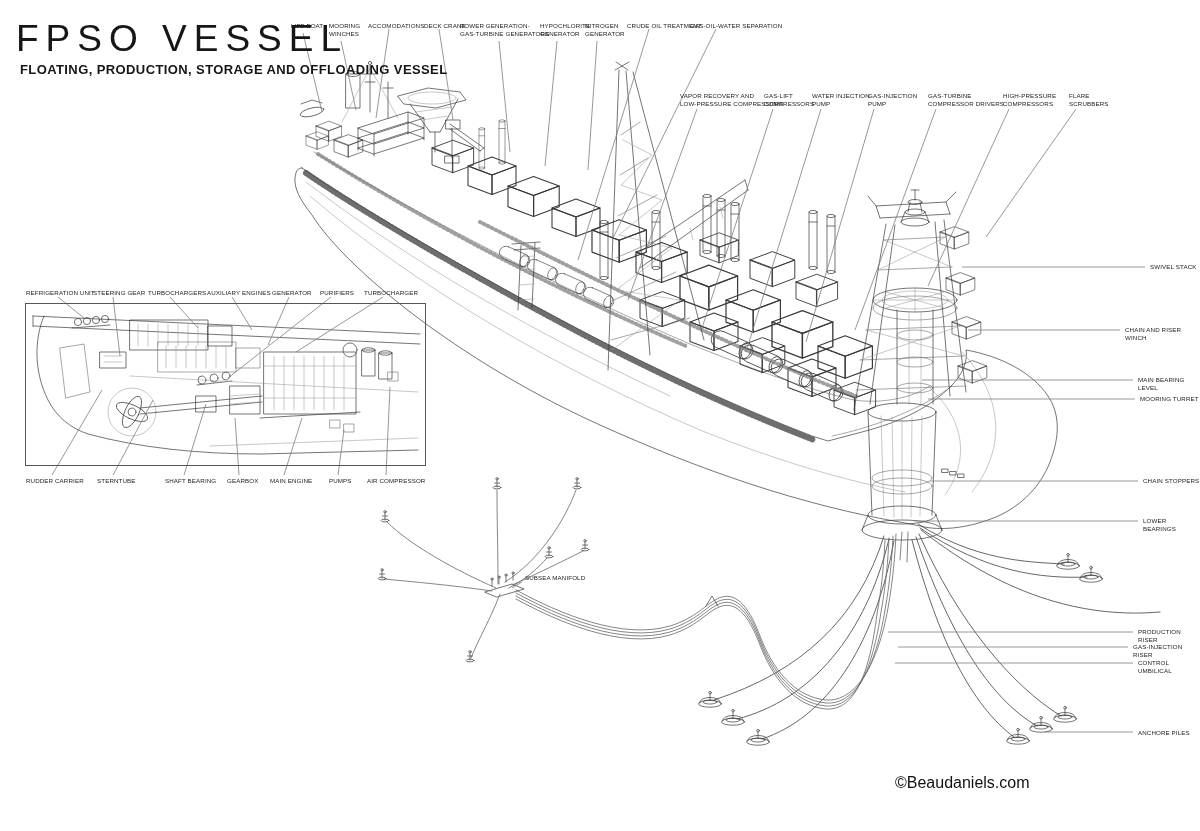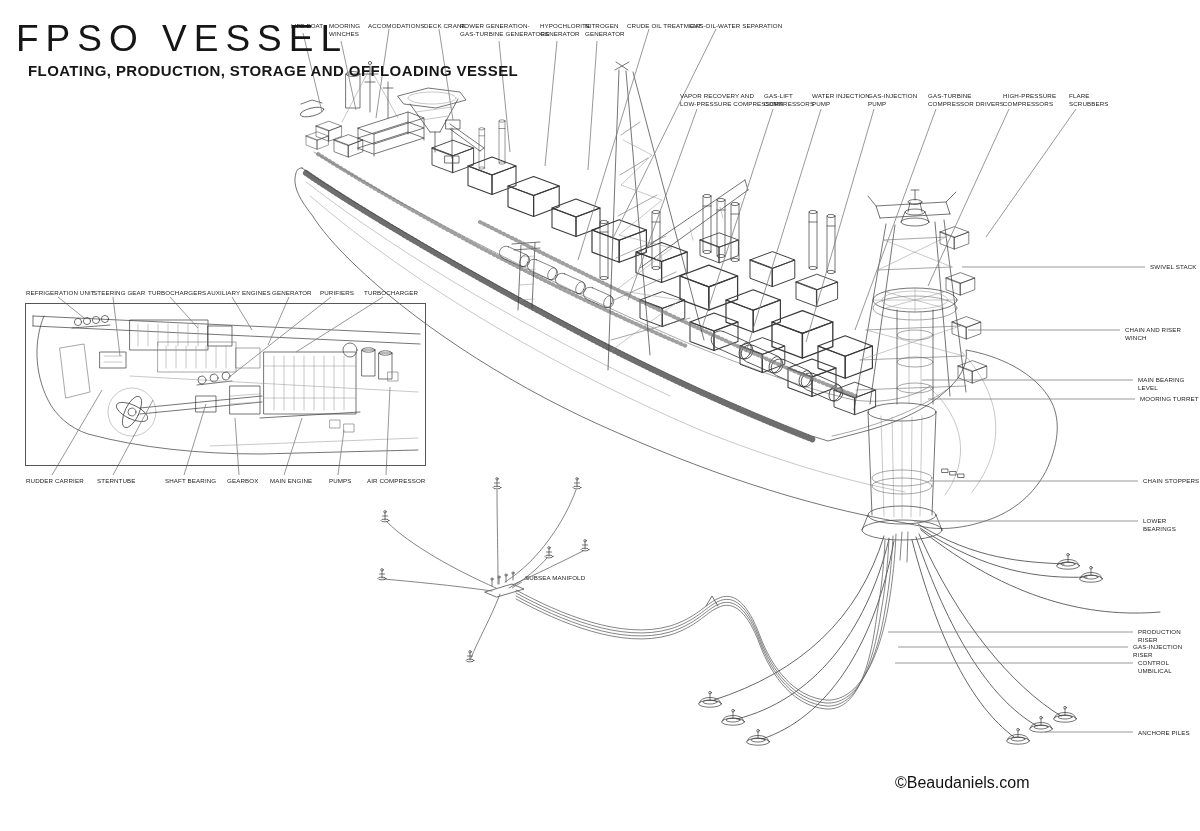--- a/index.html
+++ b/index.html
@@ -11,21 +11,21 @@
   #illustration .md{stroke:#6b6b6b;stroke-width:.6;}
   #illustration .hatch{stroke:#4a4a4a;stroke-width:6;stroke-dasharray:1,3;opacity:.8;}
   #illustration .hatch2{stroke:#777;stroke-width:4;stroke-dasharray:1,3.4;opacity:.7;}
   #illustration .moor{stroke:#555;stroke-width:.9;}
   #illustration .flow{stroke:#666;stroke-width:.8;}
   #callout-lines line{stroke:#7d7d7d;stroke-width:.8;}
   .callout{position:absolute;font-size:6.2px;line-height:1.32;color:#1c1c1c;
            white-space:pre-line;letter-spacing:.12px;}
   #page-title{position:absolute;left:16px;top:18px;color:#161616;}
   #title-main{font-size:37px;letter-spacing:7px;font-weight:400;}
-  #title-sub{font-size:15px;font-weight:700;letter-spacing:.4px;margin-top:2px;margin-left:12px;}
+  #title-sub{font-size:13px;font-weight:700;letter-spacing:.4px;margin-top:2px;margin-left:4px;}
   #credit{position:absolute;left:895px;top:774px;font-size:16px;color:#111;}
   #inset-frame{position:absolute;left:25px;top:303px;width:399px;height:161px;border:1px solid #555;}
 </style>
 </head>
 <body>
 
 <div id="canvas">
 
   <svg id="illustration" width="1200" height="831" viewBox="0 0 1200 831">
     <defs>

